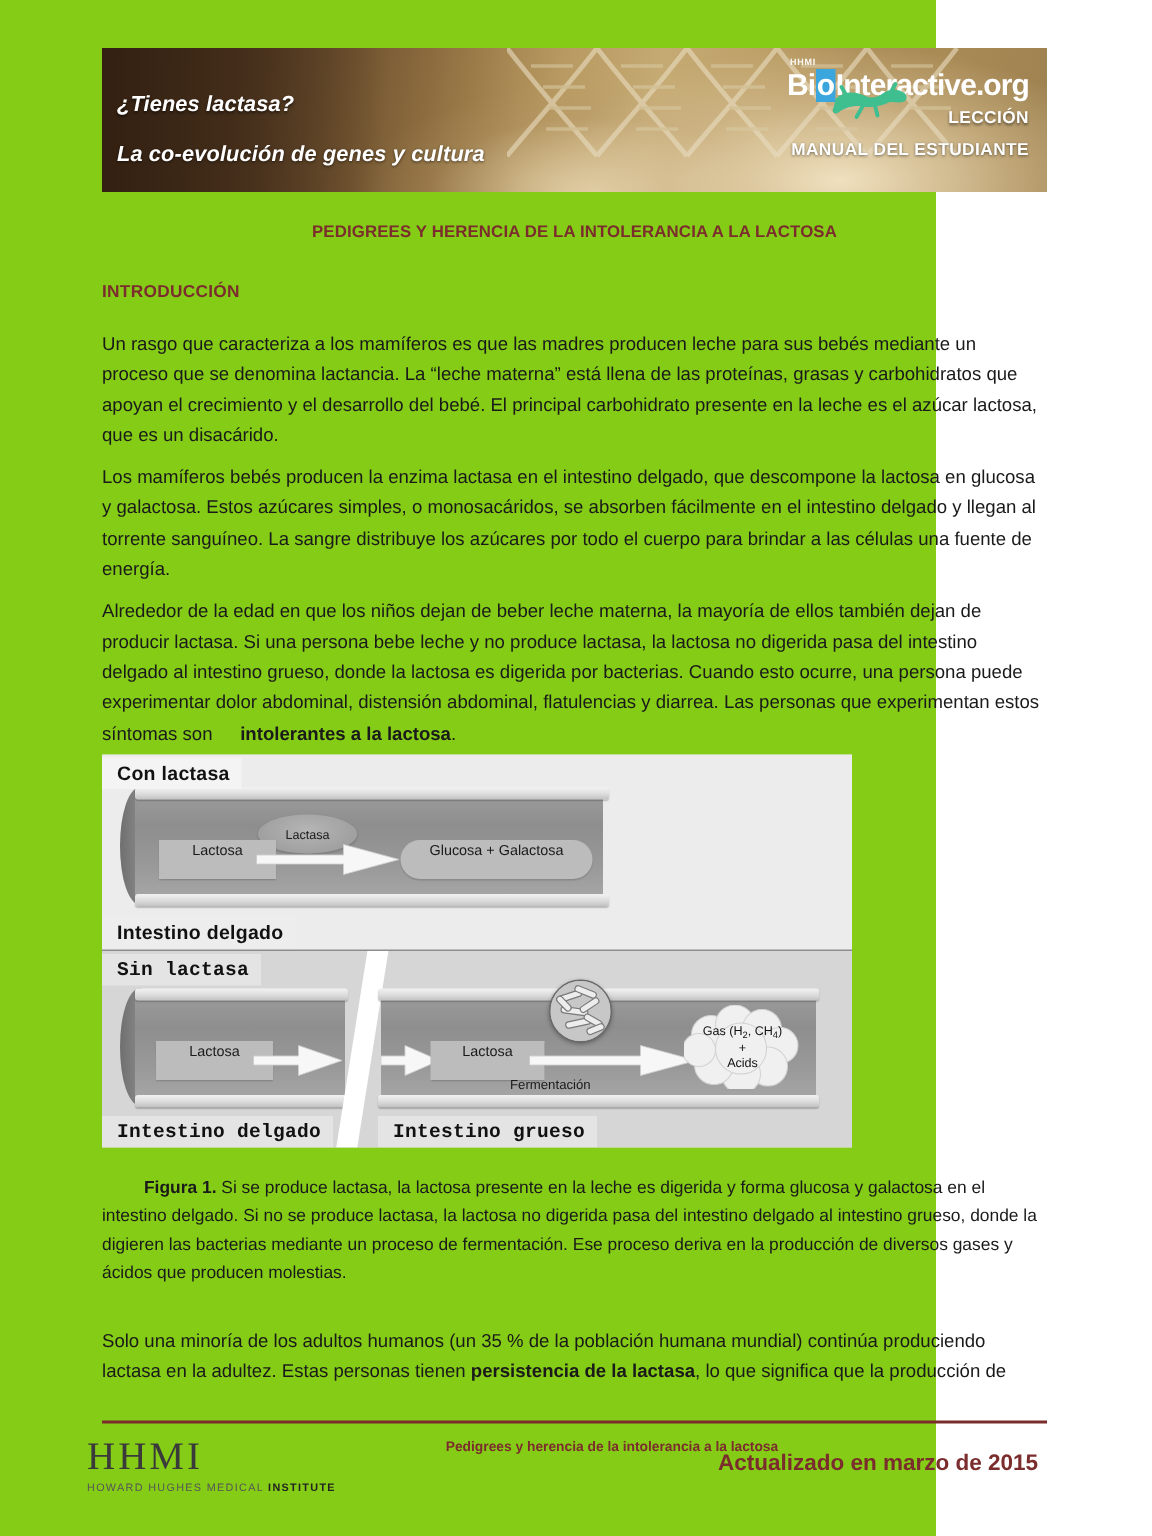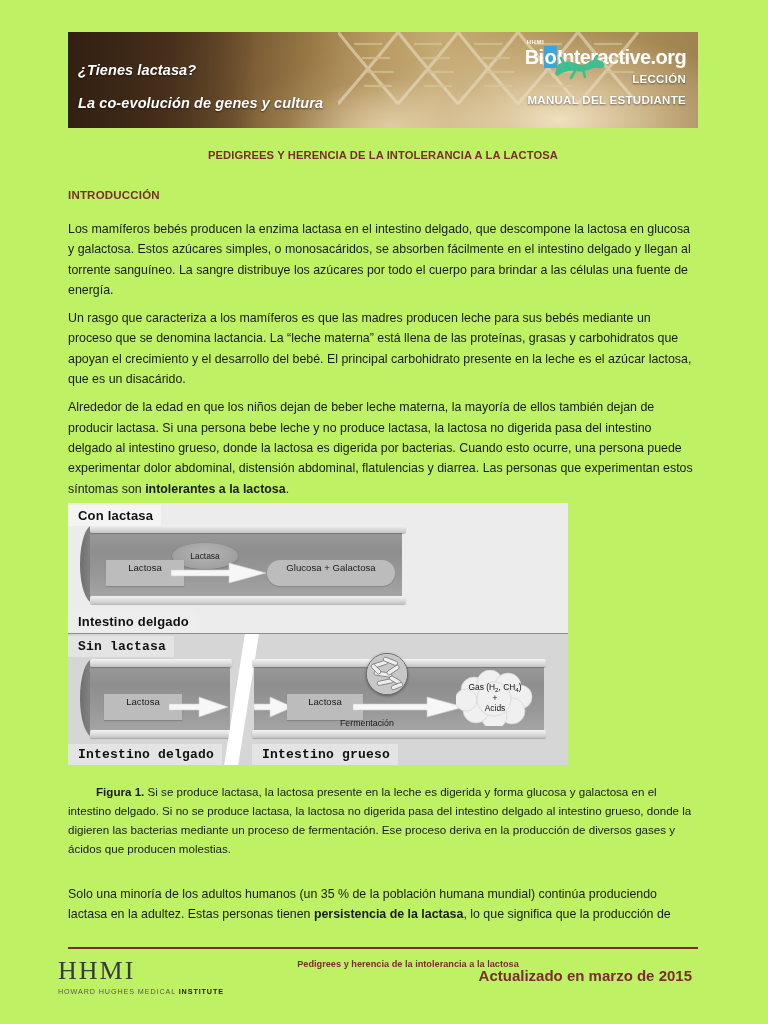--- a/index.html
+++ b/index.html
@@ -11,23 +11,23 @@
     width: 768px;
     height: 1024px;
     font-family: "Liberation Sans", sans-serif;
     color: #000;
     overflow: hidden;
     position: relative;
   }
 
   .page {
     position: relative;
-    width: 768px;
+    width: 624px;
     height: 1024px;
-    background: #bef264;
+    background: #84cc16;
   }
 
   
   .banner {
     position: absolute;
     left: 68px;
     top: 32px;
     width: 630px;
     height: 96px;
     overflow: hidden;
@@ -177,21 +177,21 @@
     top: 219px;
     width: 630px;
   }
   .para {
     font-size: 12.4px;
     line-height: 20.3px;
     color: #1a1a1a;
     margin: 0 0 8px 0;
     text-align: left;
   }
-  .para b { font-weight: bold; }
+  .para b { font-weight: bold; margin-left: 15px; }
 
   
   .figure {
     position: absolute;
     left: 68px;
     top: 503px;
     width: 500px;
     height: 262px;
     background: #e8e8e8;
     overflow: hidden;
@@ -456,22 +456,22 @@
       </div>
       <div class="banner-leccion">LECCIÓN</div>
       <div class="banner-manual">MANUAL DEL ESTUDIANTE</div>
     </div>
   </div>
 
   <div class="doc-title">PEDIGREES Y HERENCIA DE LA INTOLERANCIA A LA LACTOSA</div>
   <div class="section-heading">INTRODUCCIÓN</div>
 
   <div class="body-col">
+    <p class="para">Un rasgo que caracteriza a los mamíferos es que las madres producen leche para sus bebés mediante un proceso que se denomina lactancia. La “leche materna” está llena de las proteínas, grasas y carbohidratos que apoyan el crecimiento y el desarrollo del bebé. El principal carbohidrato presente en la leche es el azúcar lactosa, que es un disacárido.</p>
     <p class="para">Los mamíferos bebés producen la enzima lactasa en el intestino delgado, que descompone la lactosa en glucosa y galactosa. Estos azúcares simples, o monosacáridos, se absorben fácilmente en el intestino delgado y llegan al torrente sanguíneo. La sangre distribuye los azúcares por todo el cuerpo para brindar a las células una fuente de energía.</p>
-    <p class="para">Un rasgo que caracteriza a los mamíferos es que las madres producen leche para sus bebés mediante un proceso que se denomina lactancia. La “leche materna” está llena de las proteínas, grasas y carbohidratos que apoyan el crecimiento y el desarrollo del bebé. El principal carbohidrato presente en la leche es el azúcar lactosa, que es un disacárido.</p>
     <p class="para"><span>Alrededor de la edad en que los niños dejan de beber leche materna, la mayoría de ellos también dejan de producir lactasa. Si una persona bebe leche y no produce lactasa, la lactosa no digerida pasa del intestino delgado al intestino grueso, donde la lactosa es digerida por bacterias. Cuando esto ocurre, una persona puede experimentar dolor abdominal, distensión abdominal, flatulencias y diarrea. Las personas que experimentan estos síntomas son </span><b>intolerantes a la lactosa</b><span>.</span></p>
   </div>
 
   <div class="figure">
 
     <div class="fig-half fig-top">
 
       <div class="tube-cap" style="left:12px; top:22px; width:26px; height:78px;"></div>
       <div class="tube-body" style="left:22px; top:28px; width:312px; height:66px;"></div>
       <div class="tube-wall" style="left:22px; top:22px; width:316px;"></div>

